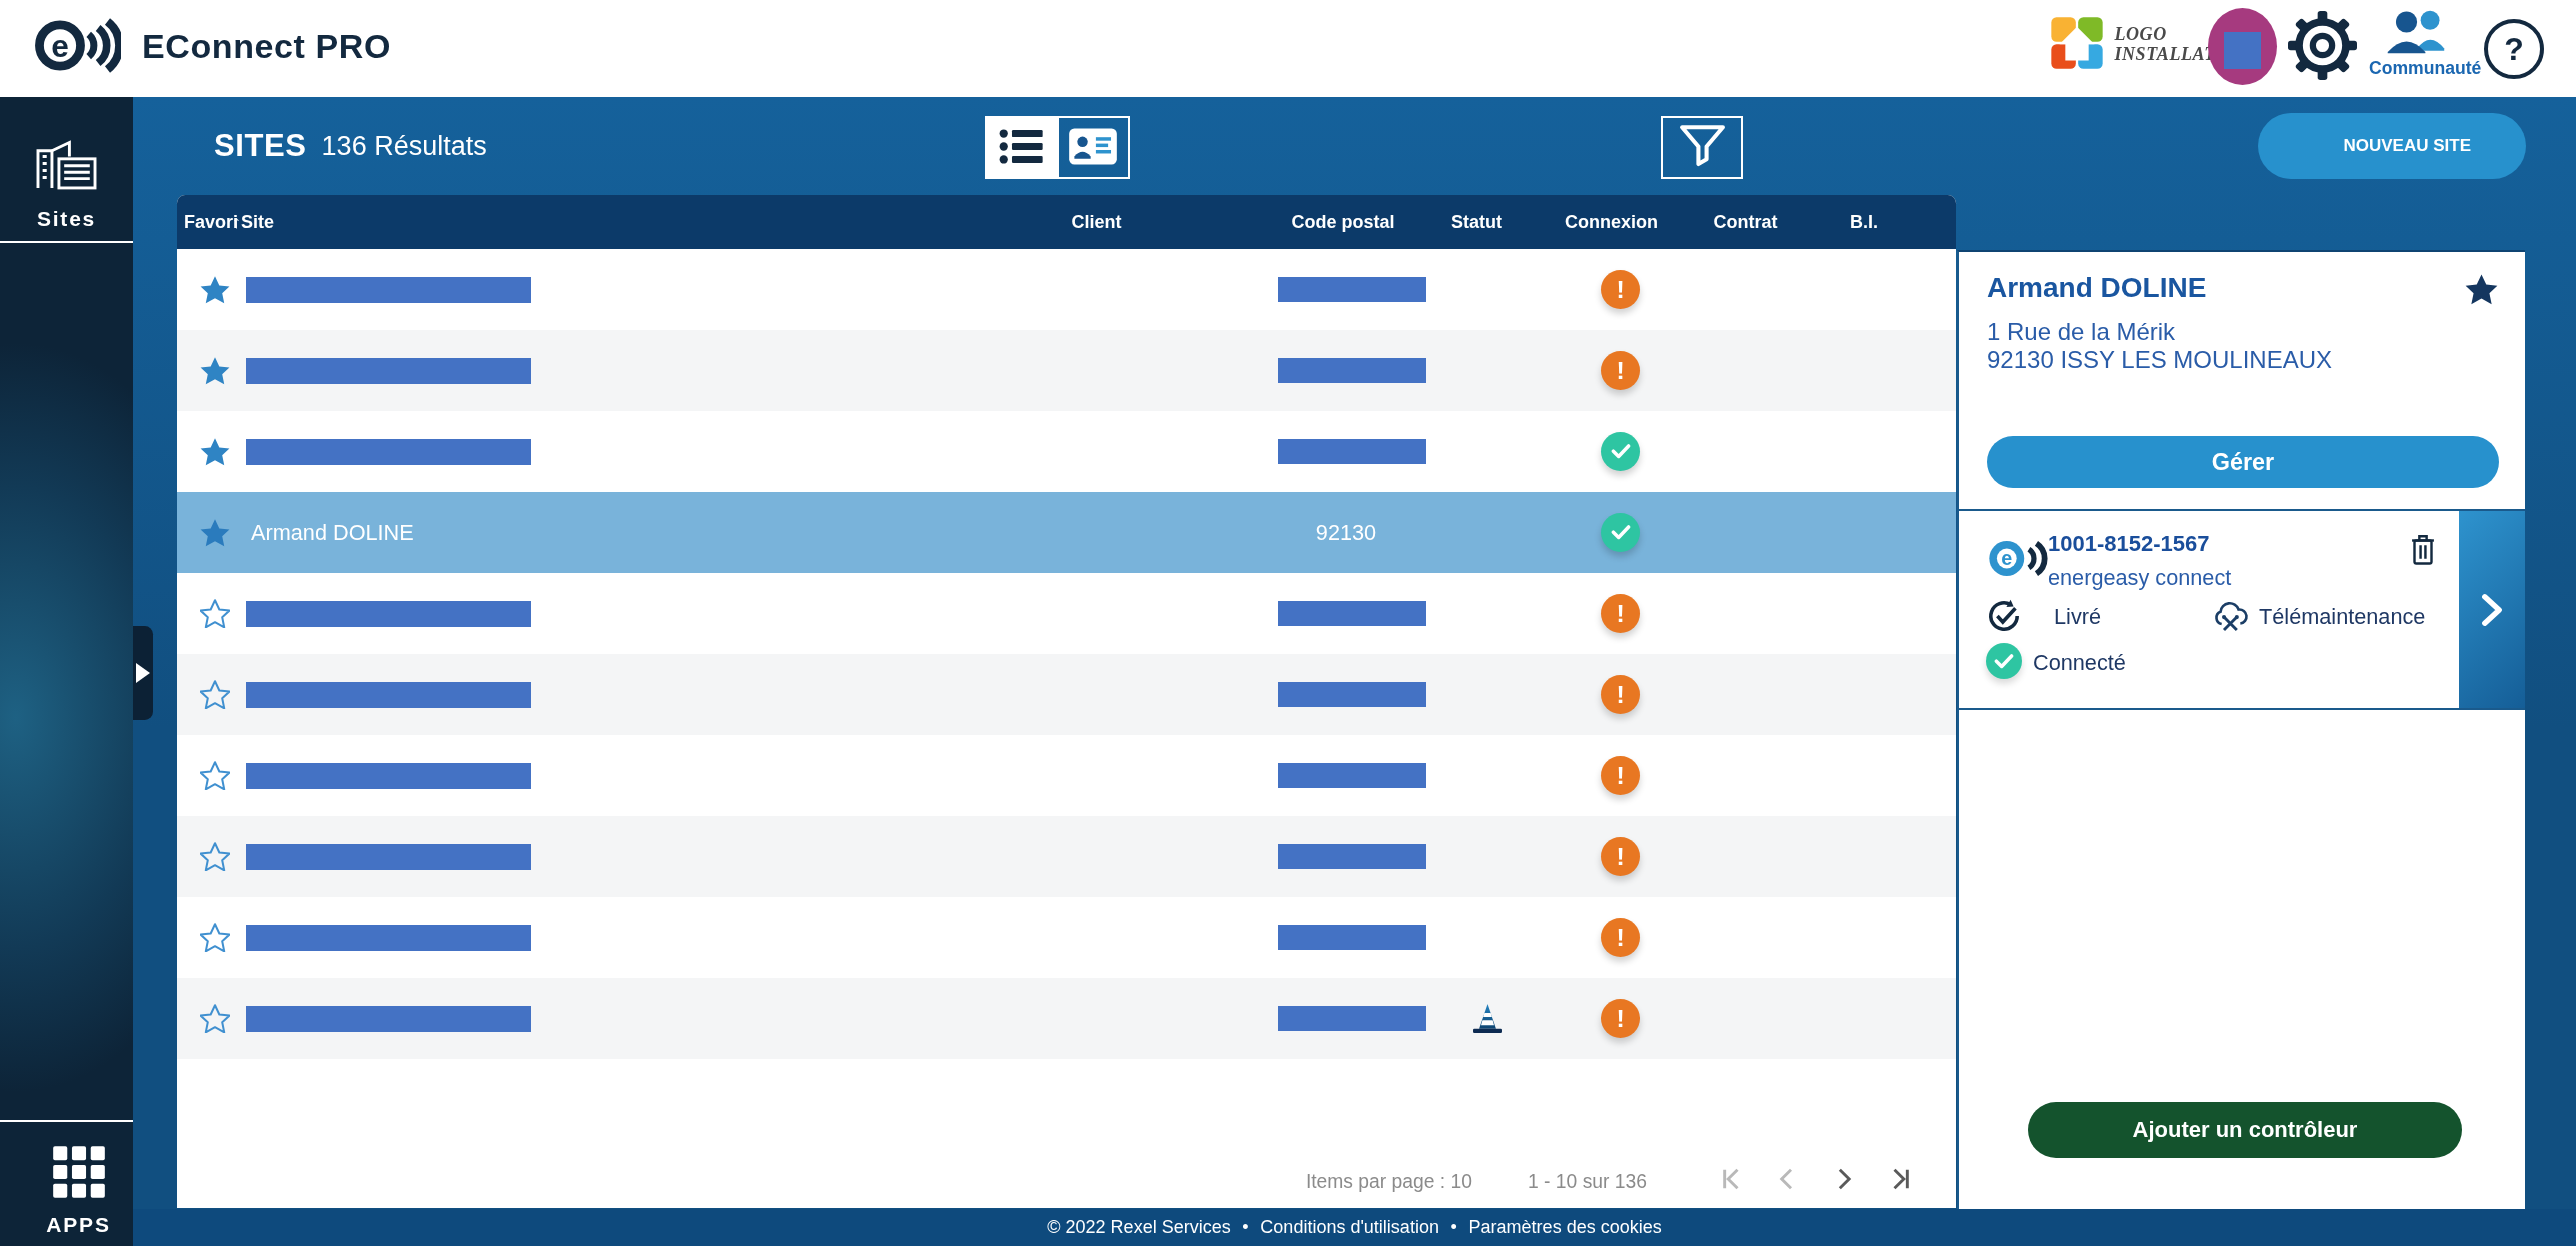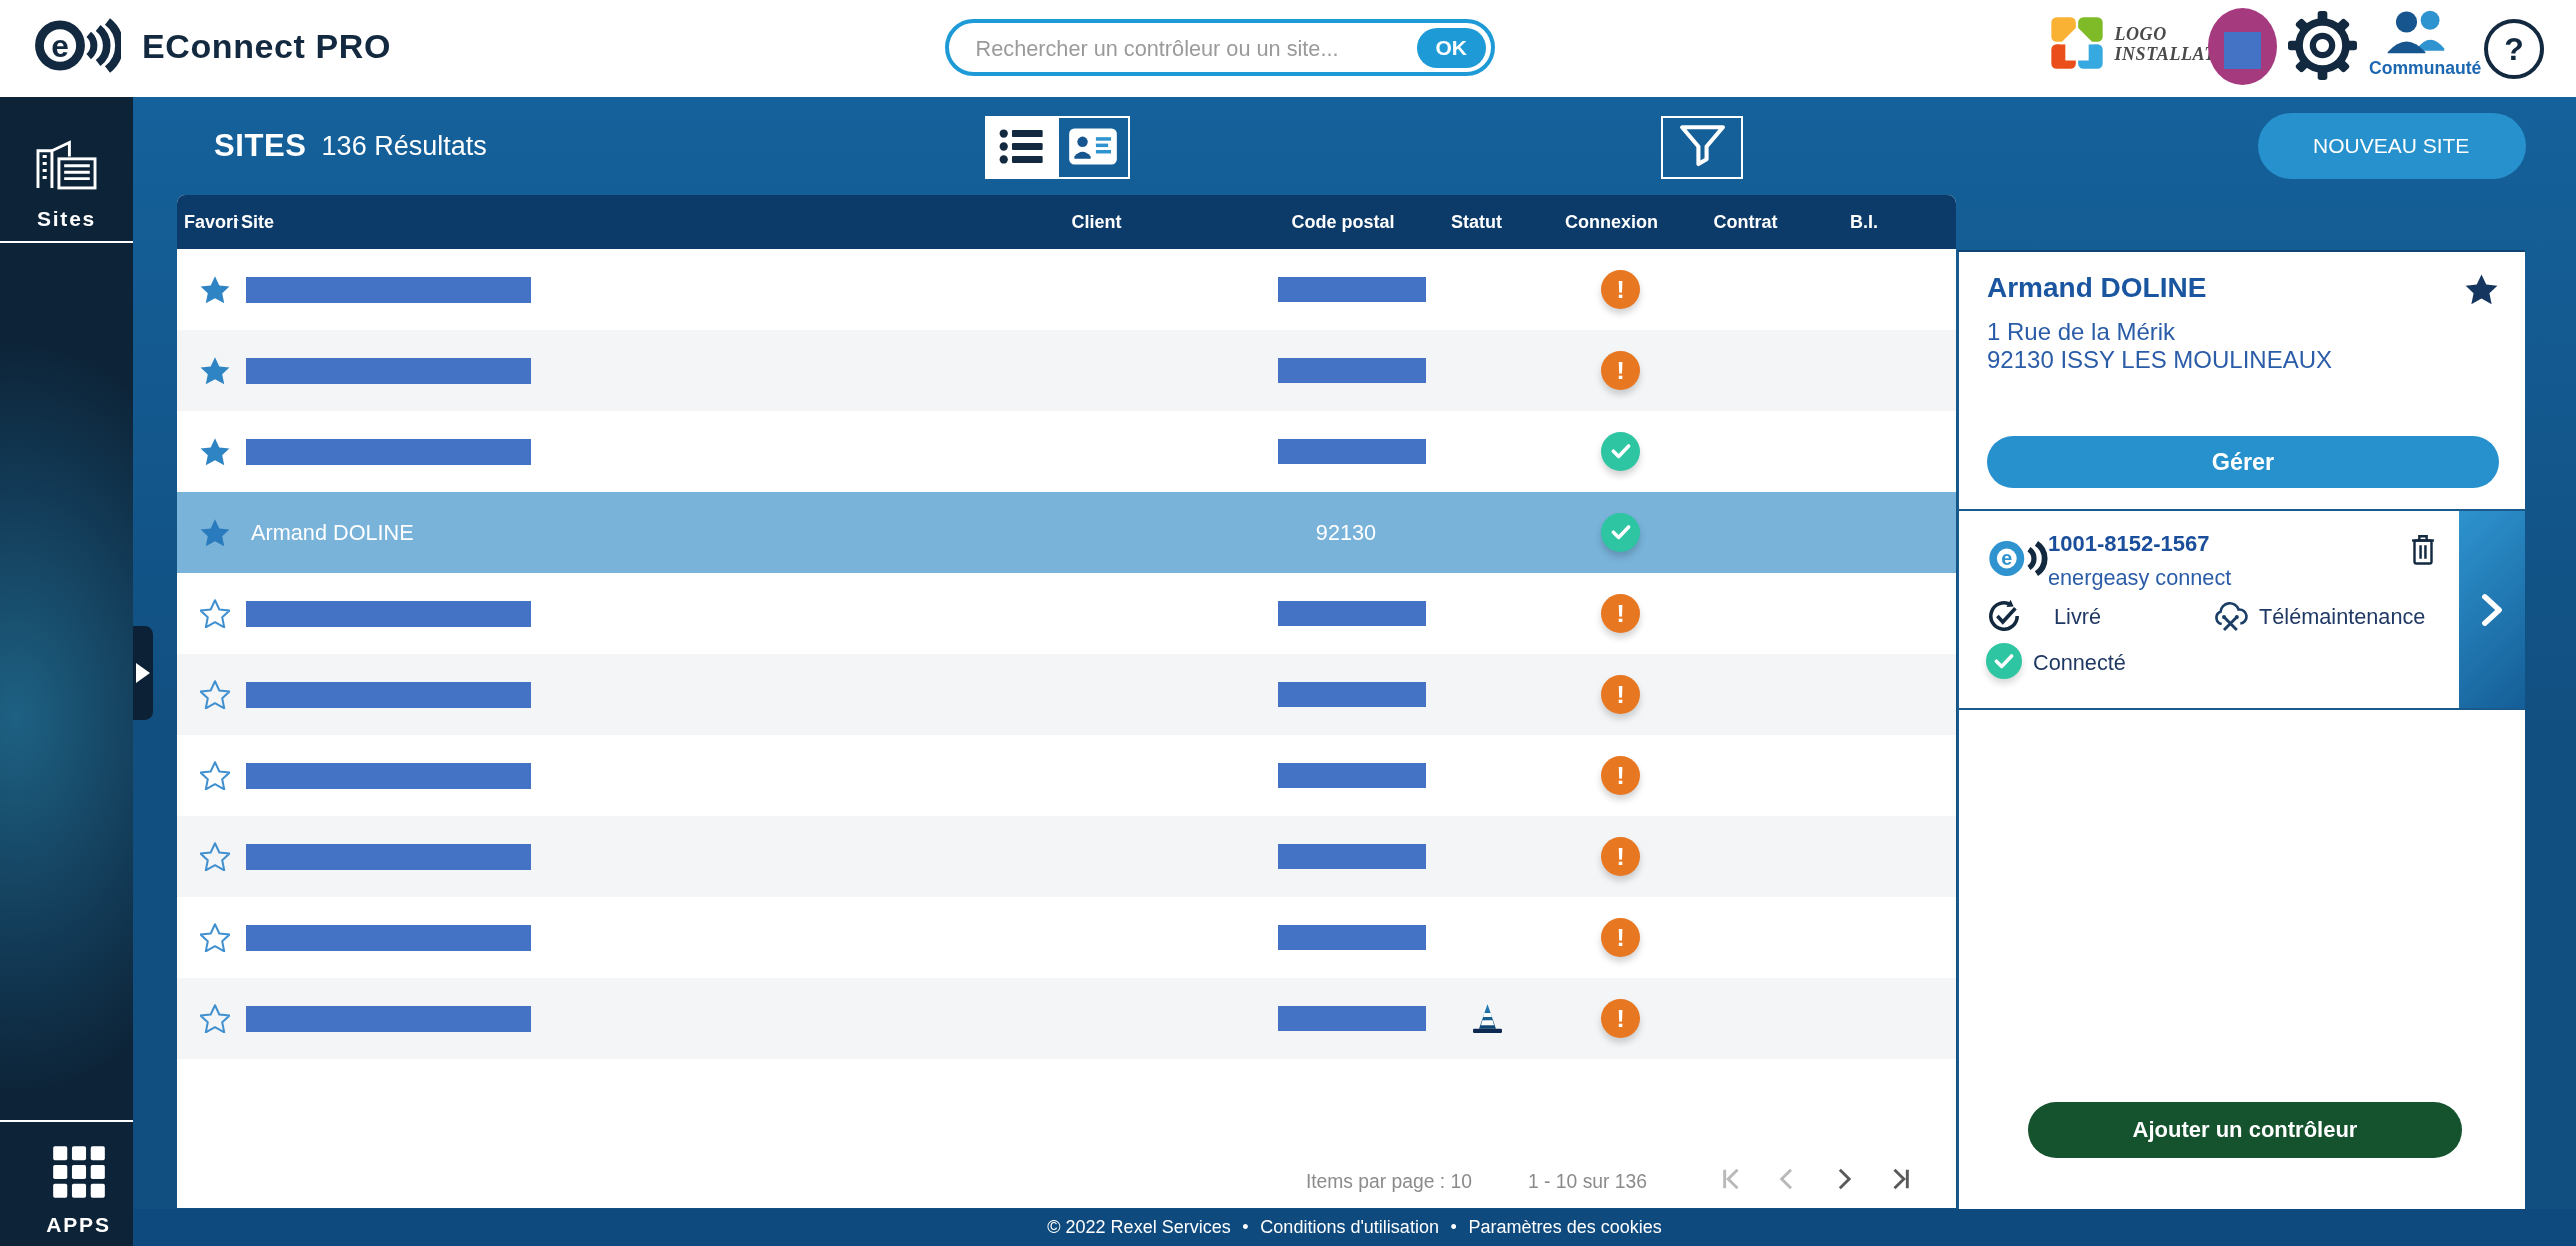--- a/index.html
+++ b/index.html
@@ -47,21 +47,21 @@
   .tt-main{font-size:31px;font-weight:bold;letter-spacing:0.6px;}
   .tt-results{font-size:27px;}
   .view-toggle{position:absolute;left:852px;top:19.3px;width:141px;height:59px;border:2.9px solid #fff;display:flex;}
   .vt{flex:1;display:flex;align-items:center;justify-content:center;cursor:pointer;}
   .vt-left{background:#fff;}
   .vt-right{border-left:2.9px solid #fff;}
   .filter-btn{position:absolute;left:1528px;top:19.3px;width:78px;height:59px;border:2.9px solid #fff;
         display:flex;align-items:center;justify-content:center;cursor:pointer;}
   .new-site-btn{position:absolute;left:2125px;top:16.4px;width:268px;height:66px;background:#2791CD;border-radius:33px;
         display:flex;align-items:center;justify-content:center;cursor:pointer;}
-  .new-site-btn span{width:158px;text-align:left;color:#fff;font-weight:normal;font-size:21px;line-height:26px;}
+  .new-site-btn span{width:158px;text-align:right;color:#fff;font-weight:bold;font-size:17px;line-height:26px;}
 
   
   .card{position:absolute;left:44px;top:98px;width:1779px;height:1013px;background:#fff;border-radius:8.2px 8.2px 0 0;}
   .thead{position:relative;height:54px;background:#0C3A69;border-radius:8.2px 8.2px 0 0;color:#fff;
         font-size:18px;font-weight:bold;}
   .th{position:absolute;top:0;line-height:54px;}
   .th-c{text-align:center;}
   .rows{position:relative;}
   .row{position:relative;height:81px;background:#fff;cursor:pointer;}
   .row.alt{background:#F4F5F6;}
@@ -123,24 +123,20 @@
         <circle cx="46" cy="55" r="35" fill="none" stroke="#13293F" stroke-width="15"></circle>
         <text x="46" y="74" text-anchor="middle" font-size="54" font-weight="bold" fill="#13293F" font-family="Liberation Sans, sans-serif">e</text>
         <path d="M95 36 a25 25 0 0 1 0 38" stroke="#13293F" stroke-width="12" fill="none"></path>
         <path d="M111 25 a38 38 0 0 1 0 60" stroke="#13293F" stroke-width="13" fill="none"></path>
         <path d="M127 14 a52 52 0 0 1 0 82" stroke="#13293F" stroke-width="14" fill="none"></path>
       </svg>
     </span>
     <span class="brand-title">EConnect PRO</span>
   </div>
 
-  <div class="search">
-    <input type="text" placeholder="Rechercher un contrôleur ou un site..." style="">
-    <div class="ok-btn">OK</div>
-  </div>
 
   <div class="installer">
     <span>
       <svg width="56" height="56" viewBox="0 0 96 96">
         <rect x="4" y="4" width="42" height="42" rx="9" fill="#F9B233"></rect>
         <rect x="50" y="4" width="42" height="42" rx="9" fill="#7FBA27"></rect>
         <rect x="4" y="50" width="42" height="42" rx="9" fill="#E94E1B"></rect>
         <rect x="50" y="50" width="42" height="42" rx="9" fill="#36A9E1"></rect>
         <path d="M48 20 L78 50 H68 V78 H28 V50 H18 Z" fill="#fff"></path>
       </svg>

